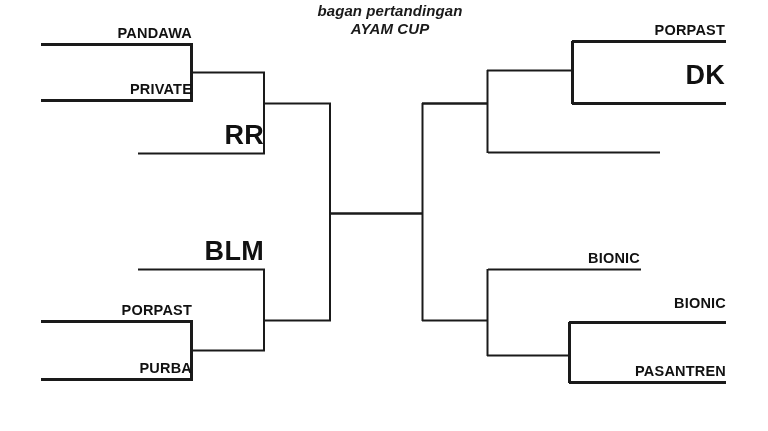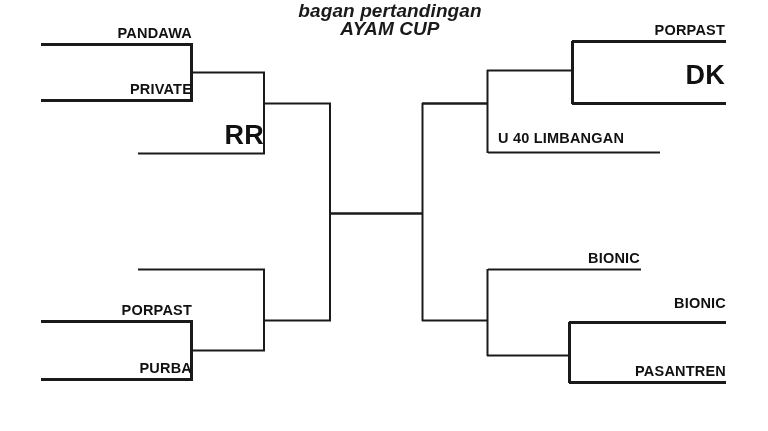--- a/index.html
+++ b/index.html
@@ -24,21 +24,21 @@
     height: 431px;
   }
   .title-block {
     position: absolute;
     left: 272px;
     top: 2px;
     width: 236px;
     text-align: center;
     font-weight: bold;
     font-style: italic;
-    font-size: 19px;
+    font-size: 15px;
     line-height: 18px;
     color: #1a1a1a;
     letter-spacing: 0.1px;
   }
   .title-line { display: block; white-space: nowrap; }
   .slot-label {
     position: absolute;
     font-weight: bold;
     color: #111111;
     white-space: nowrap;
@@ -108,30 +108,30 @@
     <span class="title-line">bagan pertandingan</span>
     <span class="title-line">AYAM CUP</span>
   </div>
 
   <div class="slot-label sz-sm al-center" style="left:42px; top:26px; width:150px;">PANDAWA</div>
 
   <div class="slot-label sz-sm al-center" style="left:42px; top:82px; width:150px;">PRIVATE</div>
 
   <div class="slot-label sz-lg al-center" style="left:140px; top:122px; width:124px;">RR</div>
 
+  <div class="slot-label sz-lg al-center" style="left:140px; top:238px; width:124px;">BLM</div>
 
   <div class="slot-label sz-sm al-center" style="left:42px; top:303px; width:150px;">PORPAST</div>
 
   <div class="slot-label sz-sm al-center" style="left:42px; top:361px; width:150px;">PURBA</div>
 
   <div class="slot-label sz-sm al-center" style="left:575px; top:23px; width:150px;">PORPAST</div>
 
   <div class="slot-label sz-lg al-center" style="left:575px; top:62px; width:150px;">DK</div>
 
-  <div class="slot-label sz-sm al-left" style="left:498px; top:131px; width:200px;">U 40 LIMBANGAN</div>
 
   <div class="slot-label sz-sm al-center" style="left:490px; top:251px; width:150px;">BIONIC</div>
 
   <div class="slot-label sz-sm al-center" style="left:576px; top:296px; width:150px;">BIONIC</div>
 
   <div class="slot-label sz-sm al-center" style="left:576px; top:364px; width:150px;">PASANTREN</div>
 
 </div>
 
 </body></html>

